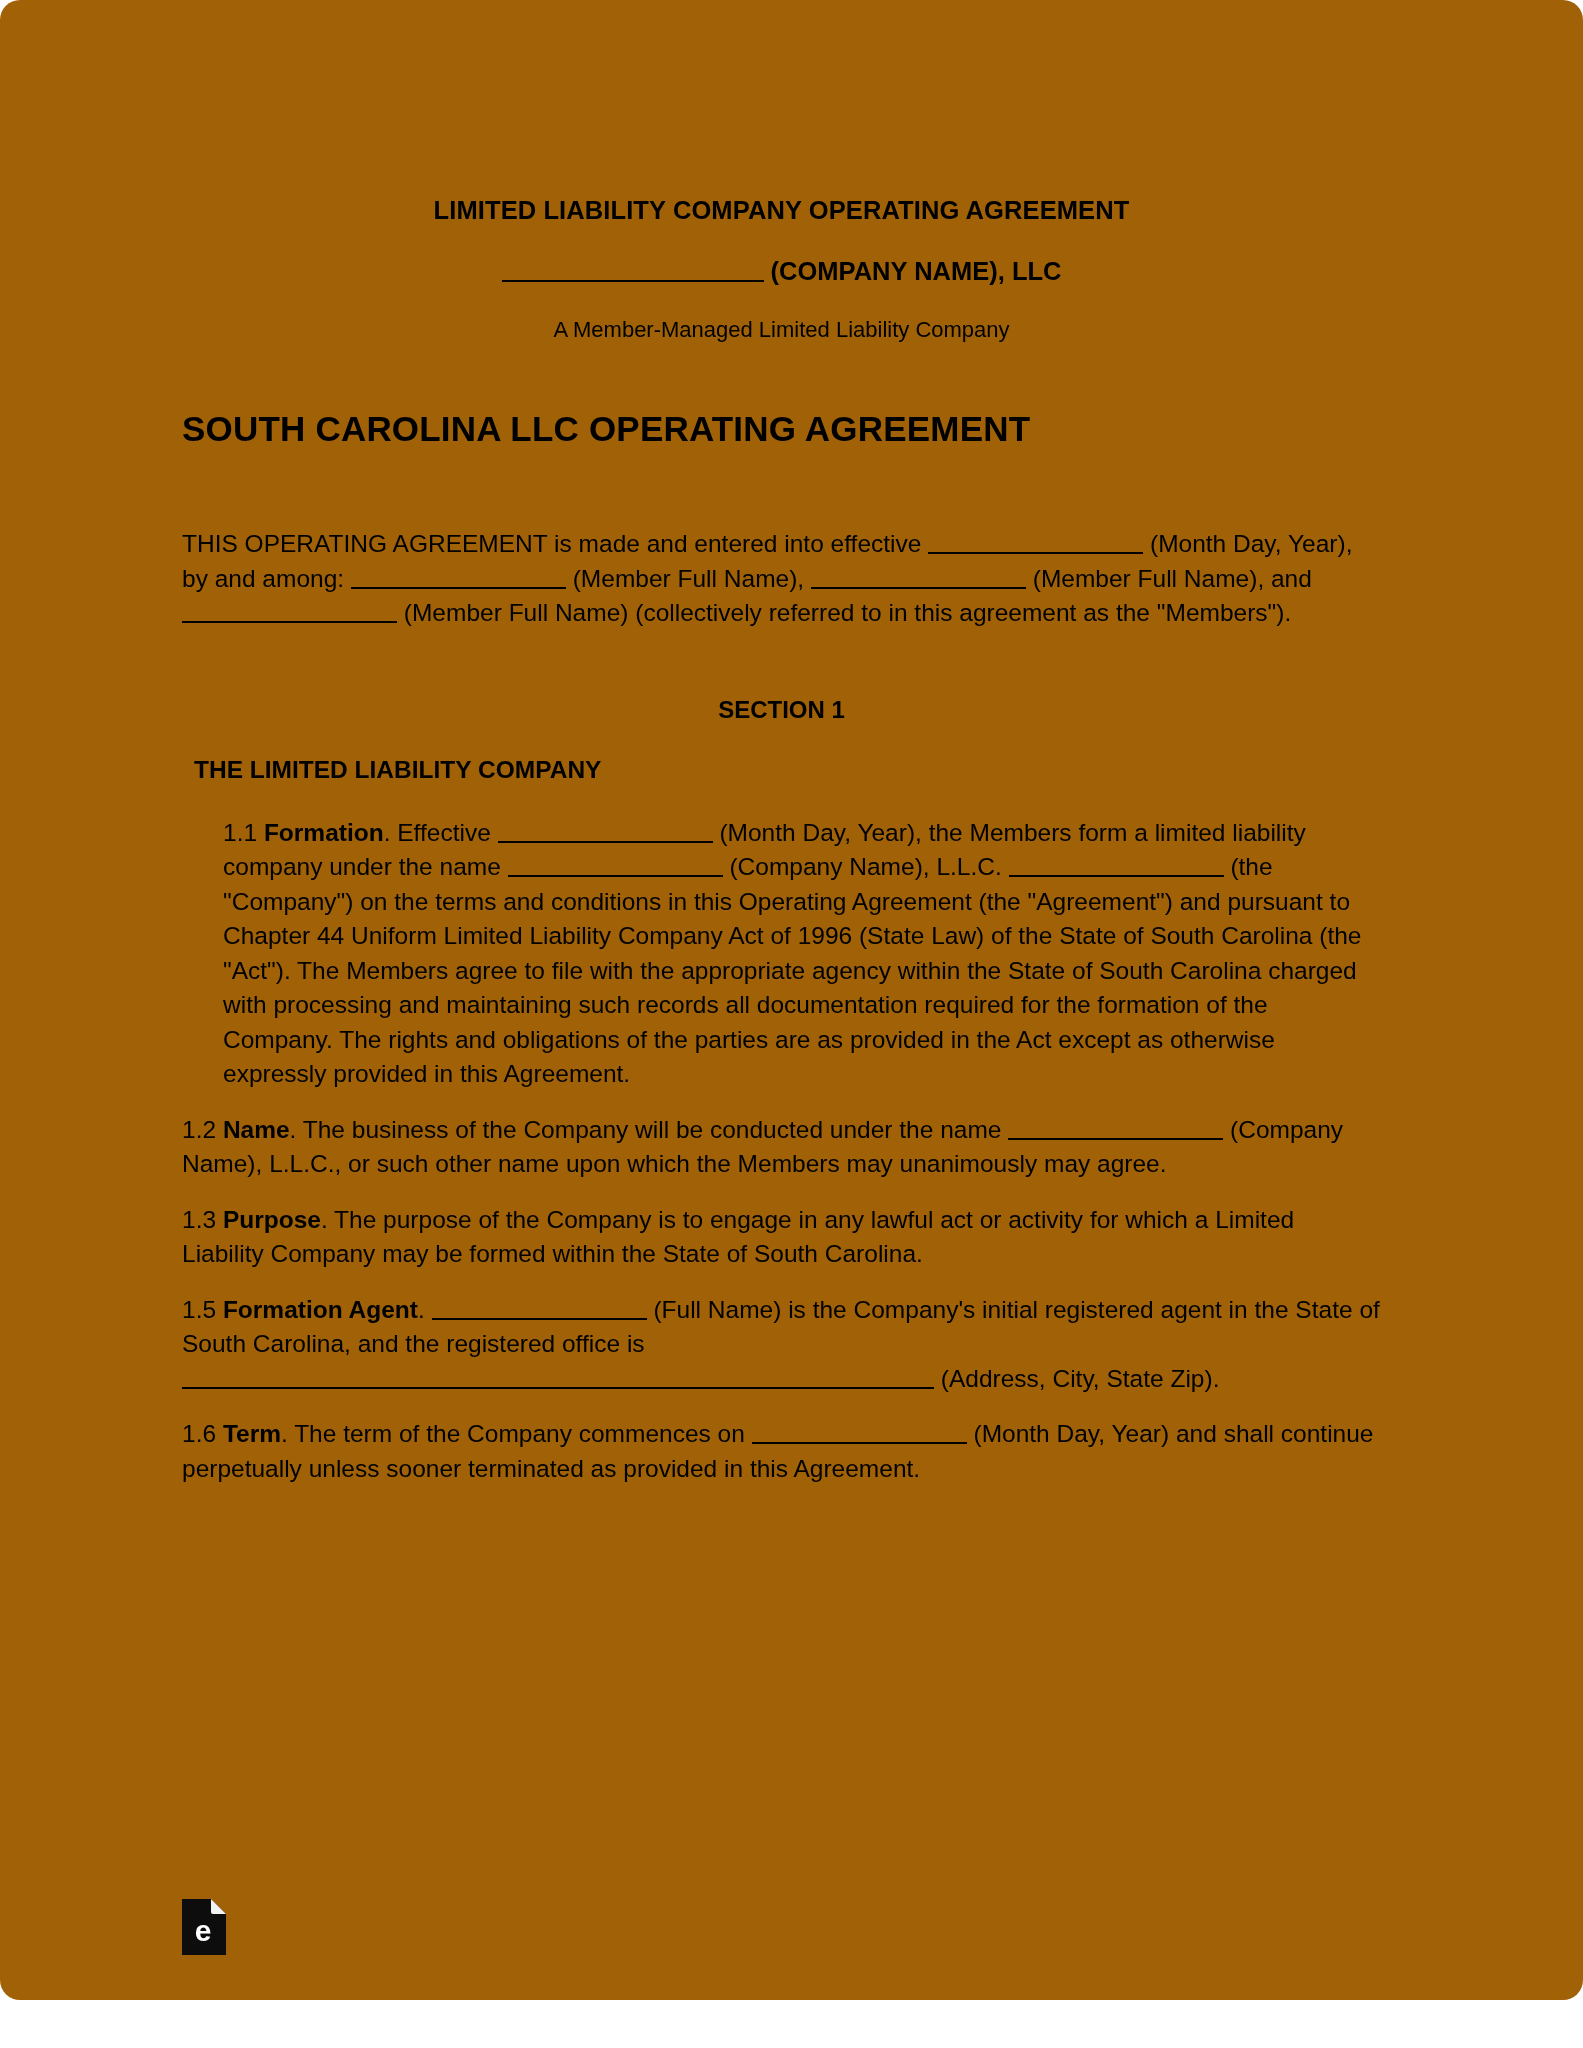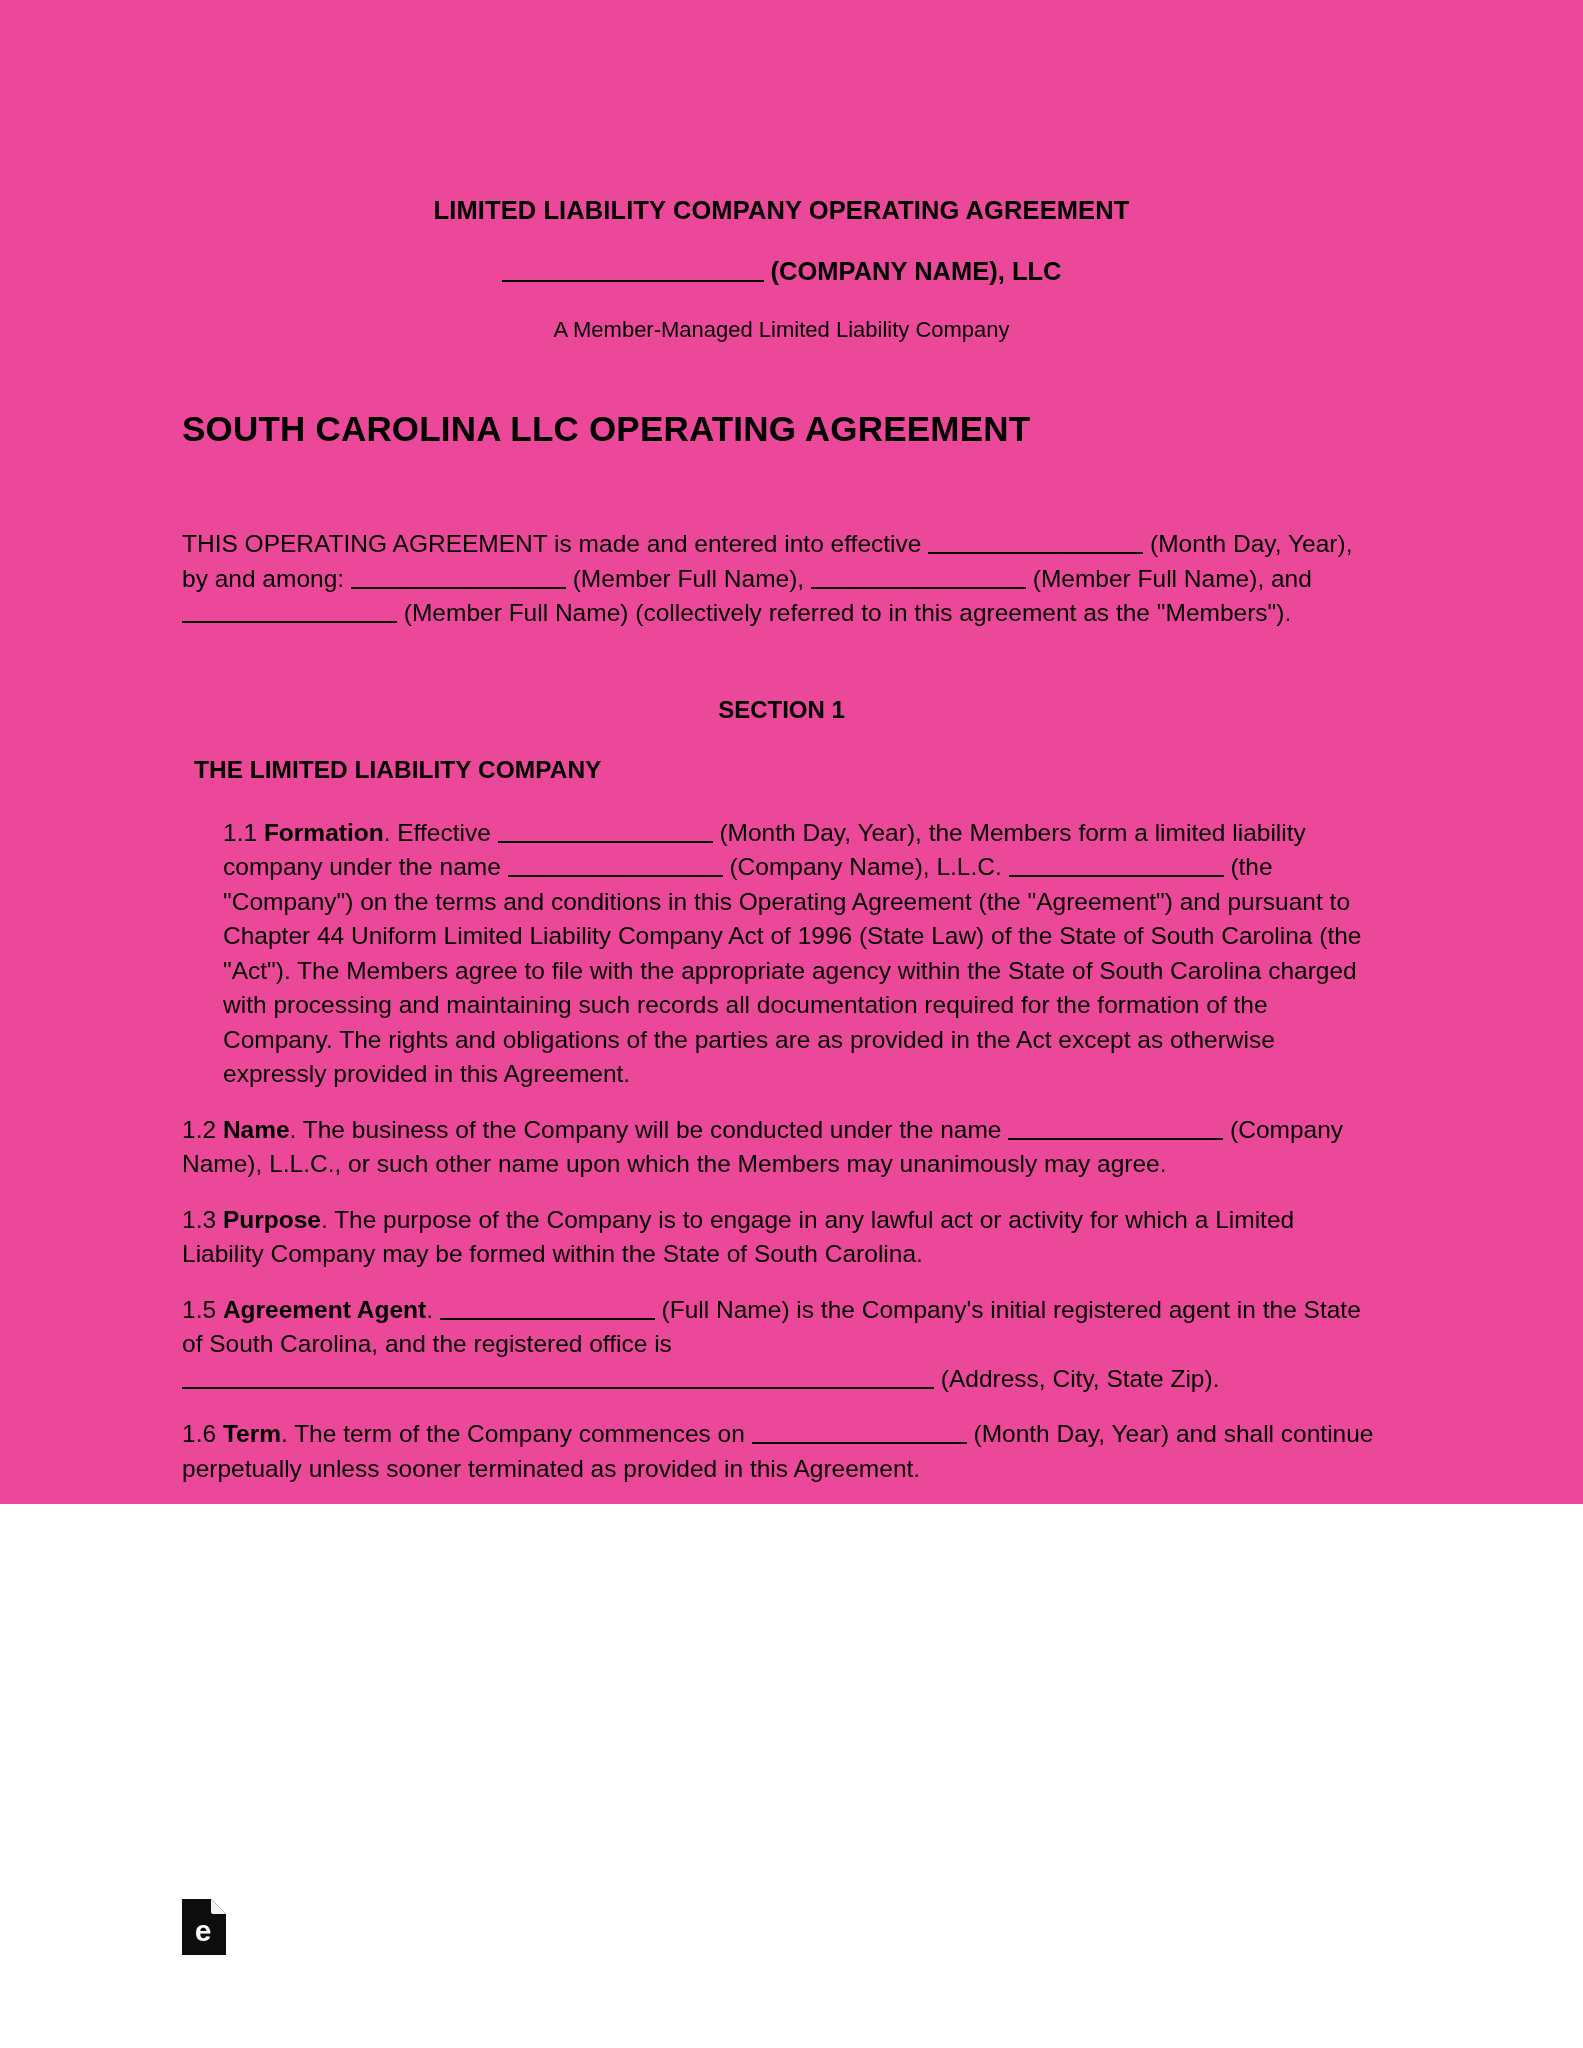--- a/index.html
+++ b/index.html
@@ -12,22 +12,23 @@
     height: 2048px;
     font-family: "Liberation Sans", sans-serif;
     color: #000000;
     position: relative;
     overflow: hidden;
   }
   .page {
     position: absolute;
     top: 0; left: 0;
     width: 1583px;
-    height: 1504px;
-    background: #ec4899;
+    height: 2000px;
+    background: #a16207;
+    border-radius: 20px;
   }
   .content {
     position: absolute;
     left: 182px;
     top: 0;
     width: 1199px;
   }
 
   
   .doc-title {
@@ -148,21 +149,21 @@
     <p class="section-label">SECTION 1</p>
     <p class="section-heading">THE LIMITED LIABILITY COMPANY</p>
 
     <p class="clause first"><span>1.1 </span><b>Formation</b><span>. Effective </span><span class="blank blank-std"></span><span> (Month Day, Year), the Members form a limited liability company under the name </span><span class="blank blank-std"></span><span> (Company Name), L.L.C. </span><span class="blank blank-std"></span><span> (the "Company") on the terms and conditions in this Operating Agreement (the "Agreement") and pursuant to Chapter 44 Uniform Limited Liability Company Act of 1996 (State Law) of the State of South Carolina (the "Act"). The Members agree to file with the appropriate agency within the State of South Carolina charged with processing and maintaining such records all documentation required for the formation of the Company. The rights and obligations of the parties are as provided in the Act except as otherwise expressly provided in this Agreement.</span></p>
 
     <p class="clause"><span>1.2 </span><b>Name</b><span>. The business of the Company will be conducted under the name </span><span class="blank blank-std"></span><span> (Company Name), L.L.C., or such other name upon which the Members may unanimously may agree.</span></p>
 
     <p class="clause"><span>1.3 </span><b>Purpose</b><span>. The purpose of the Company is to engage in any lawful act or activity for which a Limited Liability Company may be formed within the State of South Carolina.</span></p>
 
 
-    <p class="clause"><span>1.5 </span><b>Agreement Agent</b><span>. </span><span class="blank blank-std"></span><span> (Full Name) is the Company's initial registered agent in the State of South Carolina, and the registered office is </span><span class="blank blank-addr"></span><span> (Address, City, State Zip).</span></p>
+    <p class="clause"><span>1.5 </span><b>Formation Agent</b><span>. </span><span class="blank blank-std"></span><span> (Full Name) is the Company's initial registered agent in the State of South Carolina, and the registered office is </span><span class="blank blank-addr"></span><span> (Address, City, State Zip).</span></p>
 
     <p class="clause"><span>1.6 </span><b>Term</b><span>. The term of the Company commences on </span><span class="blank blank-std"></span><span> (Month Day, Year) and shall continue perpetually unless sooner terminated as provided in this Agreement.</span></p>
 
   </div>
 
   <div class="footer-logo">
     <div class="logo-doc">
       <svg width="44" height="56" viewBox="0 0 44 56" xmlns="http://www.w3.org/2000/svg" aria-hidden="true">
         <path d="M0 0 H29 L44 15 V56 H0 Z" fill="#0d0d0d"></path>
         <path d="M29 0 L44 15 H31 A2 2 0 0 1 29 13 Z" fill="#f2f2f2"></path>

